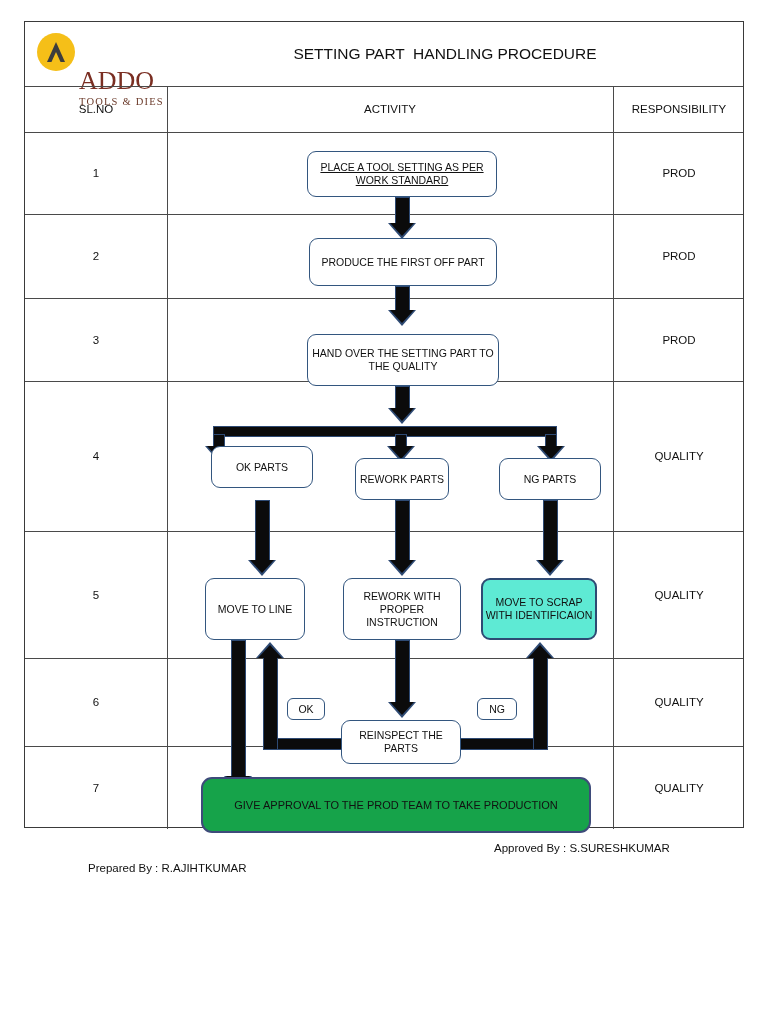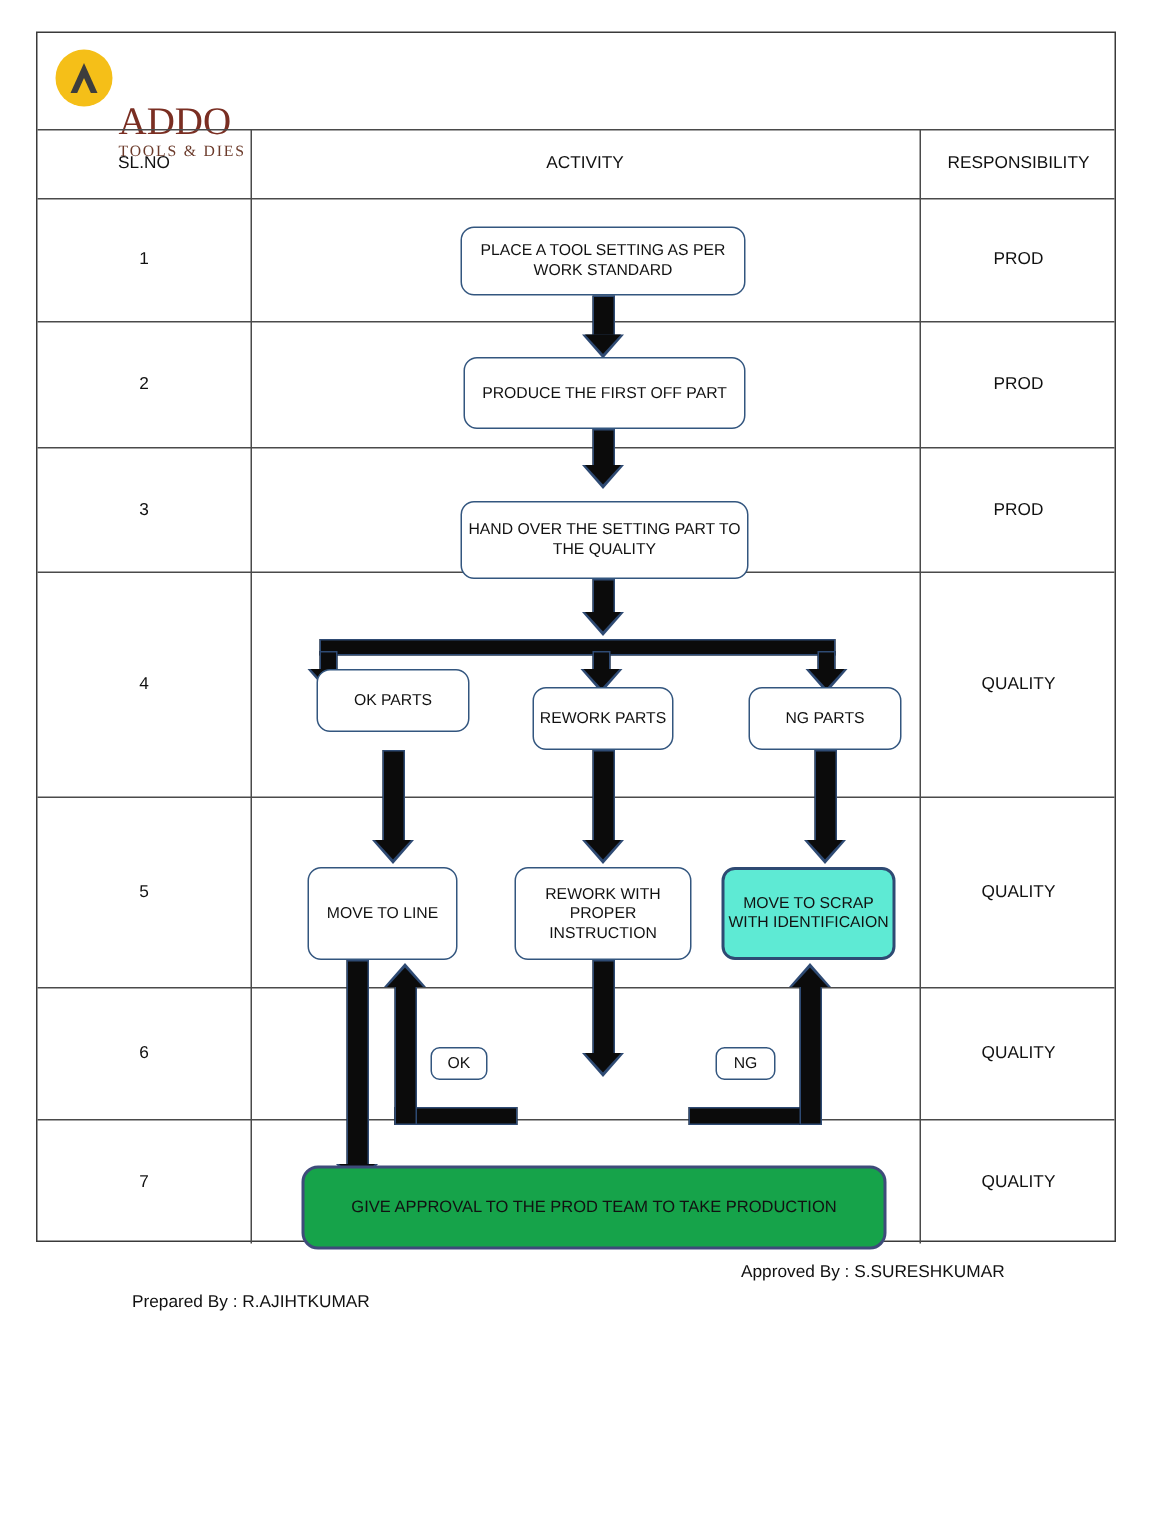--- a/index.html
+++ b/index.html
@@ -229,20 +229,21 @@
   <div id="header-band">
     <div id="logo-wrap">
       <div id="logo-mark"></div>
       <div id="logo-chevron"></div>
       <div id="logo-chevron-cut"></div>
       <div id="logo-text-wrap">
         <div id="logo-word">ADDO</div>
         <div id="logo-sub">TOOLS &amp; DIES</div>
       </div>
     </div>
+    <div id="doc-title">SETTING PART  HANDLING PROCEDURE</div>
   </div>
 
   <div class="row-line" style="top:64px"></div>
   <div class="row-line" style="top:110px"></div>
   <div class="row-line" style="top:192px"></div>
   <div class="row-line" style="top:276px"></div>
   <div class="row-line" style="top:359px"></div>
   <div class="row-line" style="top:509px"></div>
   <div class="row-line" style="top:636px"></div>
   <div class="row-line" style="top:724px"></div>
@@ -265,21 +266,21 @@
   <div class="cell-text" style="left:588px; top:110px; width:132px; height:82px;">PROD</div>
   <div class="cell-text" style="left:588px; top:192px; width:132px; height:84px;">PROD</div>
   <div class="cell-text" style="left:588px; top:276px; width:132px; height:83px;">PROD</div>
   <div class="cell-text" style="left:588px; top:359px; width:132px; height:150px;">QUALITY</div>
   <div class="cell-text" style="left:588px; top:509px; width:132px; height:127px;">QUALITY</div>
   <div class="cell-text" style="left:588px; top:636px; width:132px; height:88px;">QUALITY</div>
   <div class="cell-text" style="left:588px; top:724px; width:132px; height:83px;">QUALITY</div>
 
   <div id="flow">
 
-    <div class="node" style="left:140px; top:65px; width:190px; height:46px;">PLACE A TOOL SETTING AS PER WORK STANDARD</div>
+    <div class="node" style="left:140px; top:65px; width:190px; height:46px;text-decoration:underline;">PLACE A TOOL SETTING AS PER WORK STANDARD</div>
 
     <div class="shaft" style="left:228px; top:111px; width:15px; height:32px;"></div>
     <div class="ah-wrap" style="left:221px; top:137px;">
       <div class="ah-outer down"></div>
         <div class="ah-inner down"></div>
     </div>
 
     <div class="node" style="left:142px; top:152px; width:188px; height:48px;">PRODUCE THE FIRST OFF PART</div>
 
     <div class="shaft" style="left:228px; top:200px; width:15px; height:30px;"></div>
@@ -347,20 +348,21 @@
       <div class="ah-outer down"></div>
         <div class="ah-inner down"></div>
     </div>
 
     <div class="shaft" style="left:228px; top:554px; width:15px; height:68px;"></div>
     <div class="ah-wrap" style="left:221px; top:616px;">
       <div class="ah-outer down"></div>
         <div class="ah-inner down"></div>
     </div>
 
+    <div class="node" style="left:174px; top:634px; width:120px; height:44px;">REINSPECT THE PARTS</div>
 
     <div class="shaft" style="left:96px; top:652px; width:82px; height:12px;"></div>
     <div class="shaft" style="left:96px; top:568px; width:15px; height:96px;"></div>
     <div class="ah-wrap" style="left:89px; top:556px;">
       <div class="ah-outer up"></div>
         <div class="ah-inner up"></div>
     </div>
     <div class="node tag" style="left:120px; top:612px; width:38px; height:22px;">OK</div>
 
     <div class="shaft" style="left:292px; top:652px; width:86px; height:12px;"></div>

